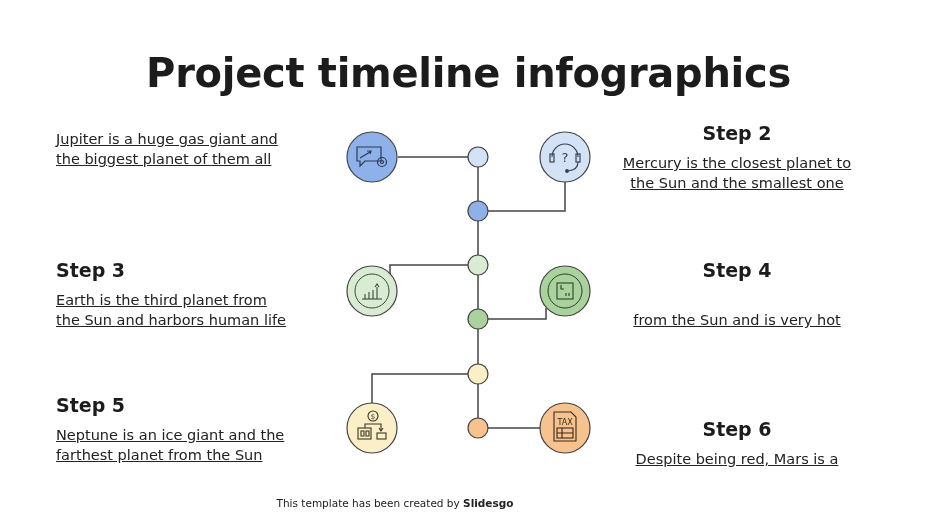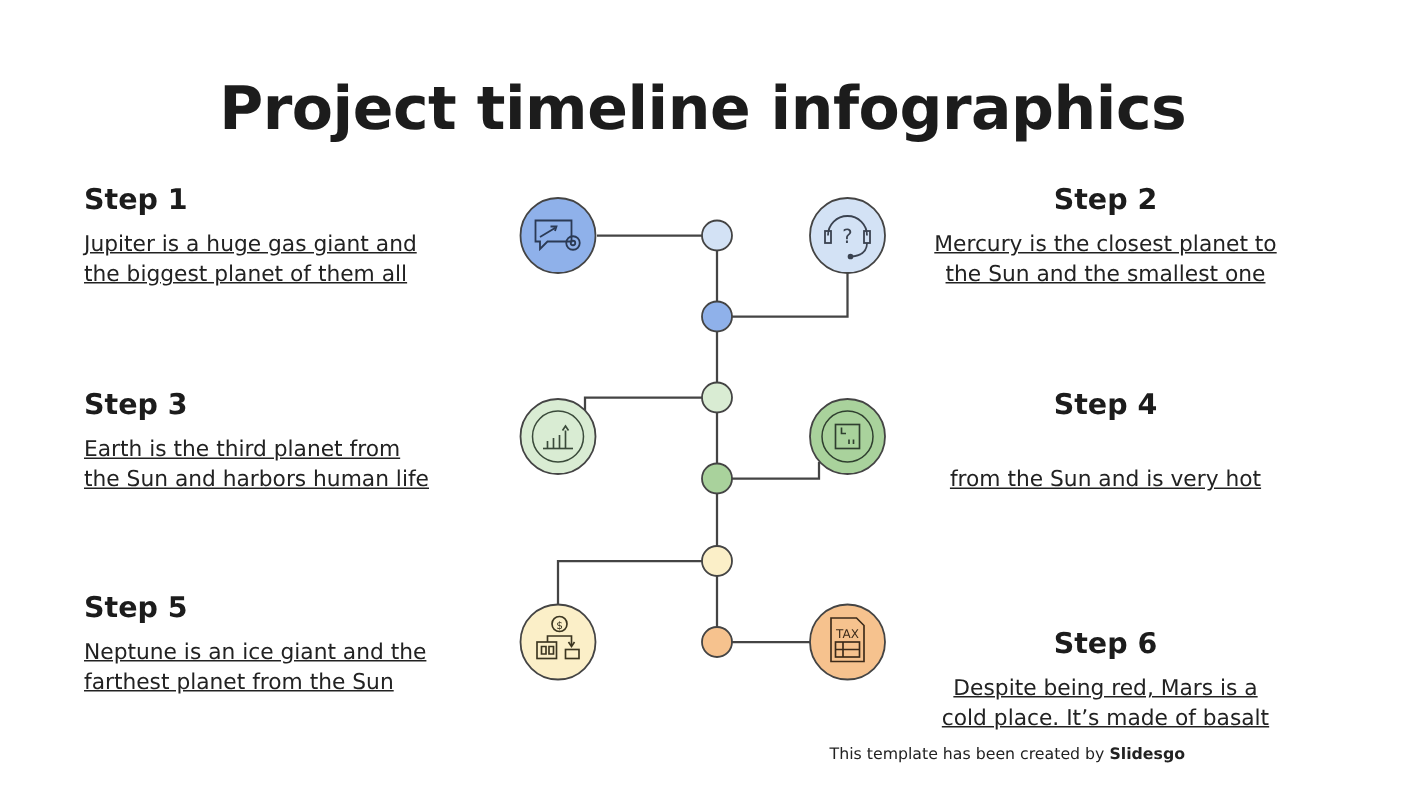--- a/index.html
+++ b/index.html
@@ -3,52 +3,51 @@
 <meta charset="utf-8">
 <style>
   html,body{margin:0;padding:0;background:#fff;}
   body{width:937px;height:527px;position:relative;overflow:hidden;font-family:"DejaVu Sans","Liberation Sans",sans-serif;color:#1c1c1c;}
   .title{position:absolute;left:0;width:937px;top:50px;text-align:center;font-size:40px;font-weight:bold;letter-spacing:-0.3px;}
   .step{position:absolute;width:290px;}
   .step.left{left:56px;text-align:left;}
   .step.right{left:592px;text-align:center;}
   .step h3{margin:0;font-size:19px;font-weight:bold;line-height:24px;}
   .step p{margin:8px 0 0 0;font-size:14.5px;line-height:20px;color:#222;text-decoration:underline;}
-  .footer{position:absolute;left:0;width:790px;top:497px;text-align:right;font-size:10.5px;color:#222;}
+  .footer{position:absolute;left:0;width:790px;top:497px;text-align:center;font-size:10.5px;color:#222;}
   .footer b{font-weight:bold;}
   svg.diagram{position:absolute;left:0;top:0;}
 </style>
 </head>
 <body>
 
 <div class="title">Project timeline infographics</div>
 
 <div class="step left" style="top:121px">
-  <h3>Step 1</h3>
   <p><span>Jupiter is a huge gas giant and</span><br><span>the biggest planet of them all</span></p>
 </div>
 <div class="step right" style="top:121px">
   <h3>Step 2</h3>
   <p><span>Mercury is the closest planet to</span><br><span>the Sun and the smallest one</span></p>
 </div>
 <div class="step left" style="top:258px">
   <h3>Step 3</h3>
   <p><span>Earth is the third planet from</span><br><span>the Sun and harbors human life</span></p>
 </div>
 <div class="step right" style="top:258px">
   <h3>Step 4</h3>
   <p><br><span>from the Sun and is very hot</span></p>
 </div>
 <div class="step left" style="top:393px">
   <h3>Step 5</h3>
   <p><span>Neptune is an ice giant and the</span><br><span>farthest planet from the Sun</span></p>
 </div>
 <div class="step right" style="top:417px">
   <h3>Step 6</h3>
-  <p><span>Despite being red, Mars is a</span><br><span>cold place. It’s made of basalt</span></p>
+  <p><span>Despite being red, Mars is a</span><br></p>
 </div>
 
 <svg class="diagram" width="937" height="527" viewBox="0 0 937 527">
   <g stroke="#444" stroke-width="1.5" fill="none">
     <line x1="478" y1="157" x2="478" y2="428"></line>
     <line x1="398" y1="157" x2="478" y2="157"></line>
     <polyline points="478,211 565,211 565,181"></polyline>
     <polyline points="478,265 390,265 390,291"></polyline>
     <polyline points="478,319 546,319 546,308"></polyline>
     <polyline points="478,374 372,374 372,404"></polyline>

